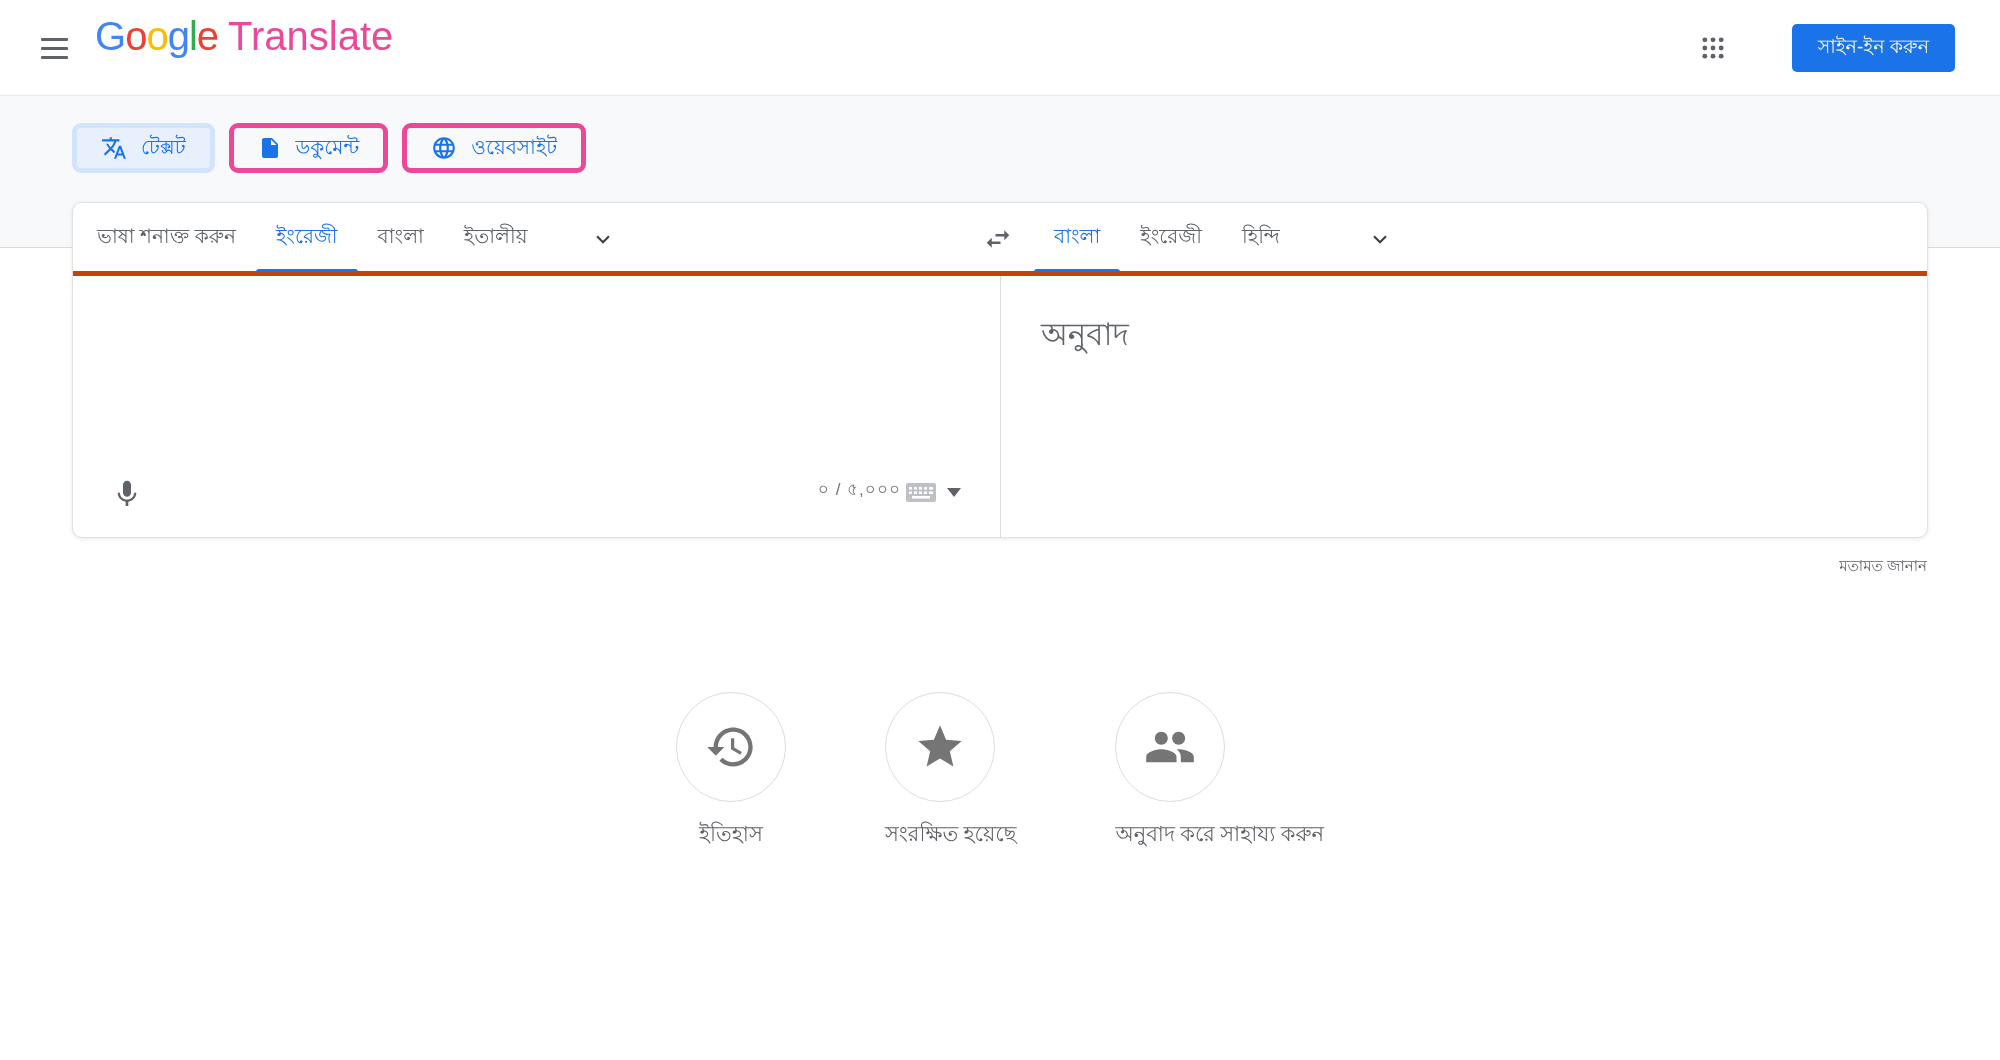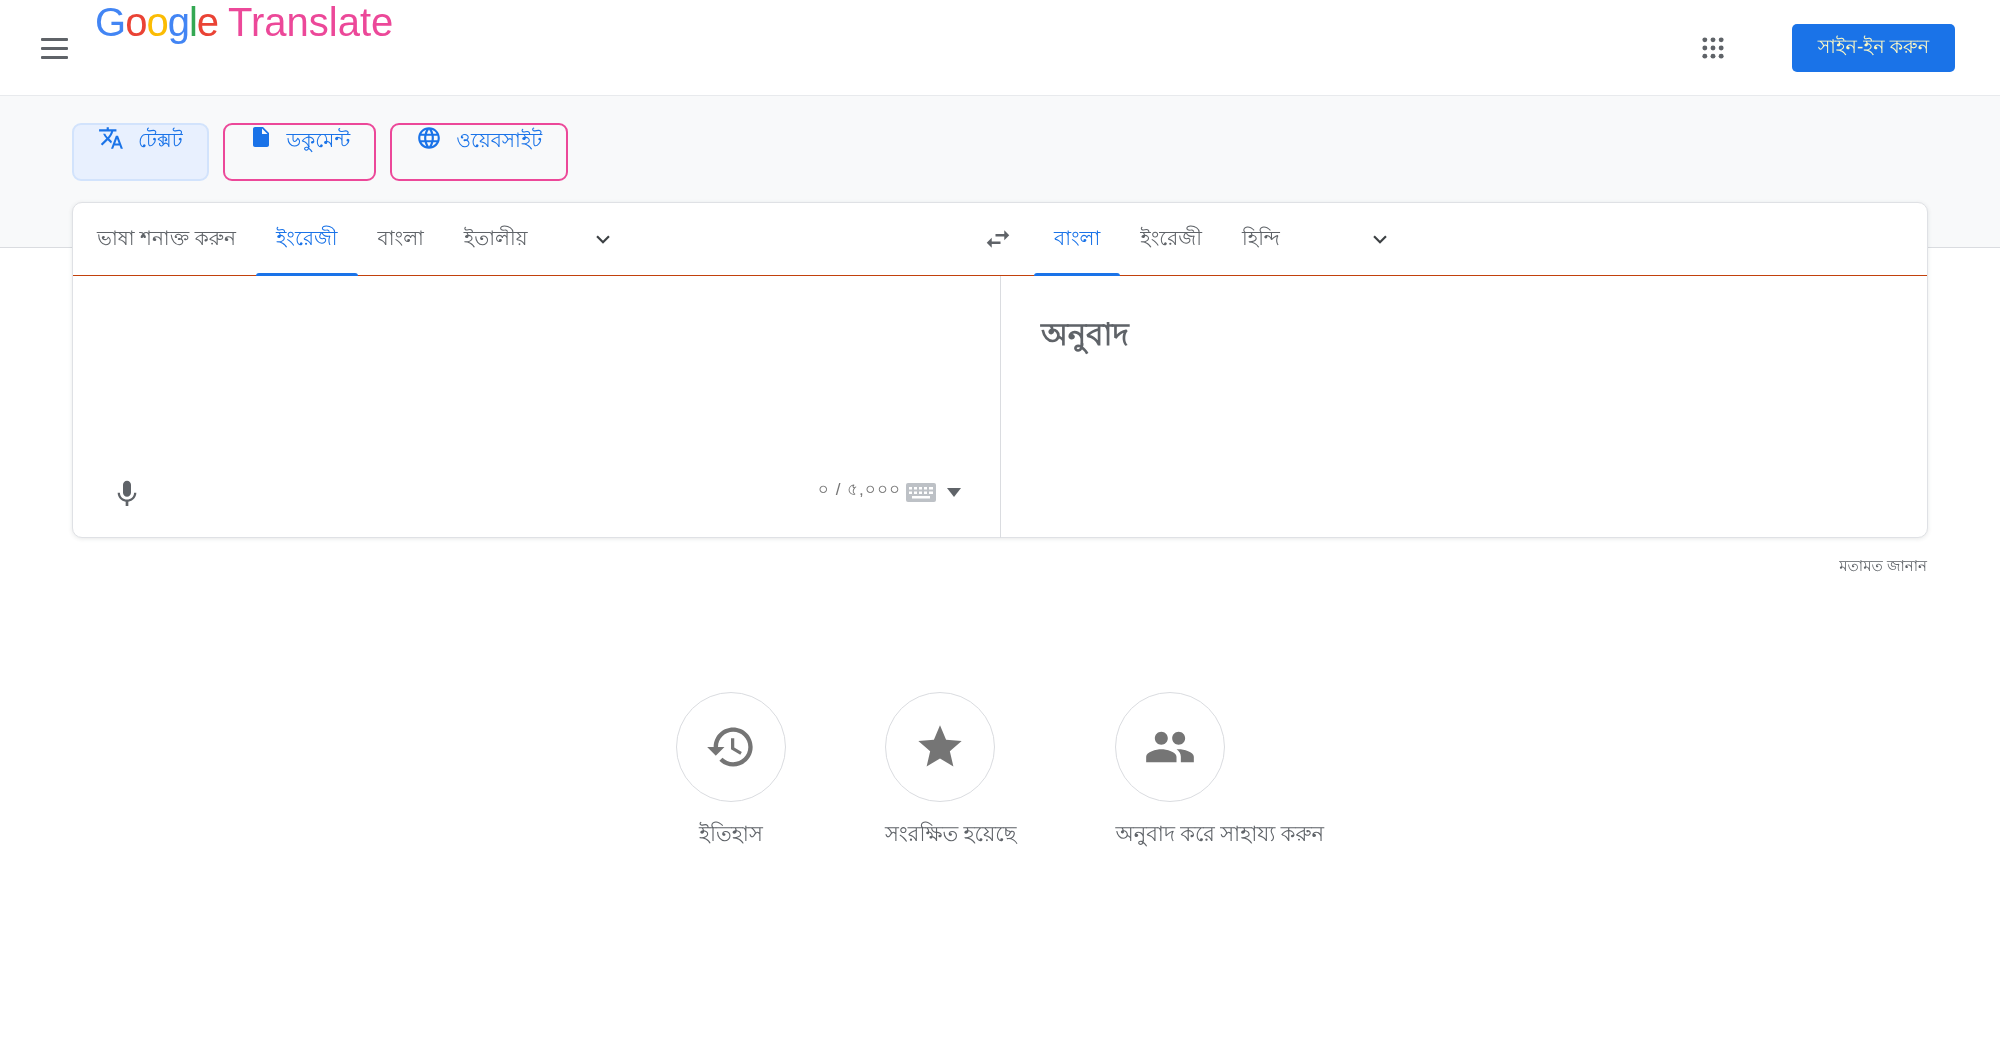--- a/index.html
+++ b/index.html
@@ -6,43 +6,43 @@
   html,body { width:2000px; height:1060px; background:#ffffff; overflow:hidden;
     font-family:"Liberation Sans","DejaVu Sans",sans-serif; }
 
   
   .header { position:relative; height:96px; background:#fff; border-bottom:1px solid #e8eaed;
     display:flex; align-items:center; }
   .menu-btn { position:absolute; left:30px; top:24px; width:48px; height:48px; border:none;
     background:transparent; cursor:pointer; display:flex; flex-direction:column;
     justify-content:center; align-items:center; gap:6px; }
   .menu-btn span { display:block; width:27px; height:3px; background:#5f6368; border-radius:1px; }
-  .logo { position:absolute; left:95px; top:0; height:72px; display:flex; 
+  .logo { position:absolute; left:95px; top:0; height:72px; display:flex; align-items:center;
     font-size:40px; letter-spacing:-1px; }
   .logo .brand { font-weight:500; }
   .logo .product { color:#ec4899; margin-left:10px; font-weight:400; letter-spacing:0; }
   .apps-btn { position:absolute; right:263px; top:24px; width:48px; height:48px; border:none;
     background:transparent; cursor:pointer; display:flex; align-items:center; justify-content:center; }
   .signin-btn { position:absolute; right:45px; top:24px; height:48px; padding:0 26px;
     background:#1a73e8; color:#fef9c3; border:none; border-radius:5px; font-size:19px;
     cursor:pointer; font-family:inherit; }
 
   
   .band { height:152px; background:#f8f9fa; border-bottom:1px solid #dadce0;
     padding:27px 0 0 72px; display:flex; gap:14px; }
-  .mode-tab { height:58px; display:inline-flex; align-items:flex-start; gap:14px; padding:0 24px;
-    border:2px solid #ec4899; border-radius:9px; background:transparent; color:#1a73e8;
+  .mode-tab { height:50px; display:inline-flex; align-items:center; gap:14px; padding:0 24px;
+    border:5px solid #ec4899; border-radius:9px; background:transparent; color:#1a73e8;
     font-size:20px; cursor:pointer; font-family:inherit; }
   .mode-tab.selected { background:#e8f0fe; border-color:#d2e3fc; }
 
   
   .card { position:relative; margin:-46px 72px 0 72px; height:336px; background:#fff;
     border:1px solid #dfe1e5; border-radius:10px; box-shadow:0 1px 4px rgba(60,64,67,.12);
     z-index:2; }
-  .tabs-row { position:relative; height:73px; border-bottom:1px solid #c2410c; display:flex; }
+  .tabs-row { position:relative; height:73px; border-bottom:5px solid #c2410c; display:flex; }
   .tabs-left { width:928px; display:flex; padding-left:4px; }
   .tabs-right { flex:1; display:flex; padding-left:33px; }
   .lang-tab { position:relative; display:flex; align-items:center; padding:0 20px;
     font-size:20px; color:#5f6368; cursor:pointer; white-space:nowrap; }
   .lang-tab.selected { color:#1a73e8; }
   .lang-tab.selected::after { content:""; position:absolute; left:0; right:0; bottom:-1px;
     height:3px; background:#1a73e8; border-radius:3px 3px 0 0; }
   .chev-btn { width:48px; height:48px; margin:12px 0 0 32px; border:none; background:transparent;
     cursor:pointer; display:flex; align-items:center; justify-content:center; }
   .swap-btn { position:absolute; left:901px; top:12px; width:48px; height:48px; border:none;
@@ -54,21 +54,21 @@
     padding:28px 40px 0 46px; font-size:30px; color:#202124; background:transparent;
     font-family:inherit; }
   .mic-btn { position:absolute; left:30px; bottom:20px; width:48px; height:48px; border:none;
     background:transparent; cursor:pointer; display:flex; align-items:center; justify-content:center; }
   .counter-row { position:absolute; right:35px; bottom:30px; display:flex; align-items:flex-start; }
   .char-counter { font-size:17px; color:#757575; letter-spacing:1px; }
   .kbd-btn { border:none; background:transparent; cursor:pointer; display:flex;
     align-items:center; gap:10px; padding:4px; }
   .tri { width:0; height:0; border-left:7px solid transparent; border-right:7px solid transparent;
     border-top:9px solid #5f6368; }
-  .tgt-panel { position:relative; flex:1;font-weight:bold; }
+  .tgt-panel { position:relative; flex:1; }
   .tgt-placeholder { position:absolute; left:40px; top:34px; font-size:31px; color:#5f6368; }
 
   
   .feedback-row { text-align:right; margin:16px 73px 0 0;padding-left:34px; }
   .feedback-link { font-size:15px; color:#5f6368; cursor:pointer; background:none; border:none;
     font-family:inherit; }
 
   
   .shortcuts { margin-top:113px; display:flex; justify-content:center; column-gap:99px;font-family:Liberation Serif, serif; }
   .shortcut { display:flex; flex-direction:column; align-items:flex-start; cursor:pointer; }

